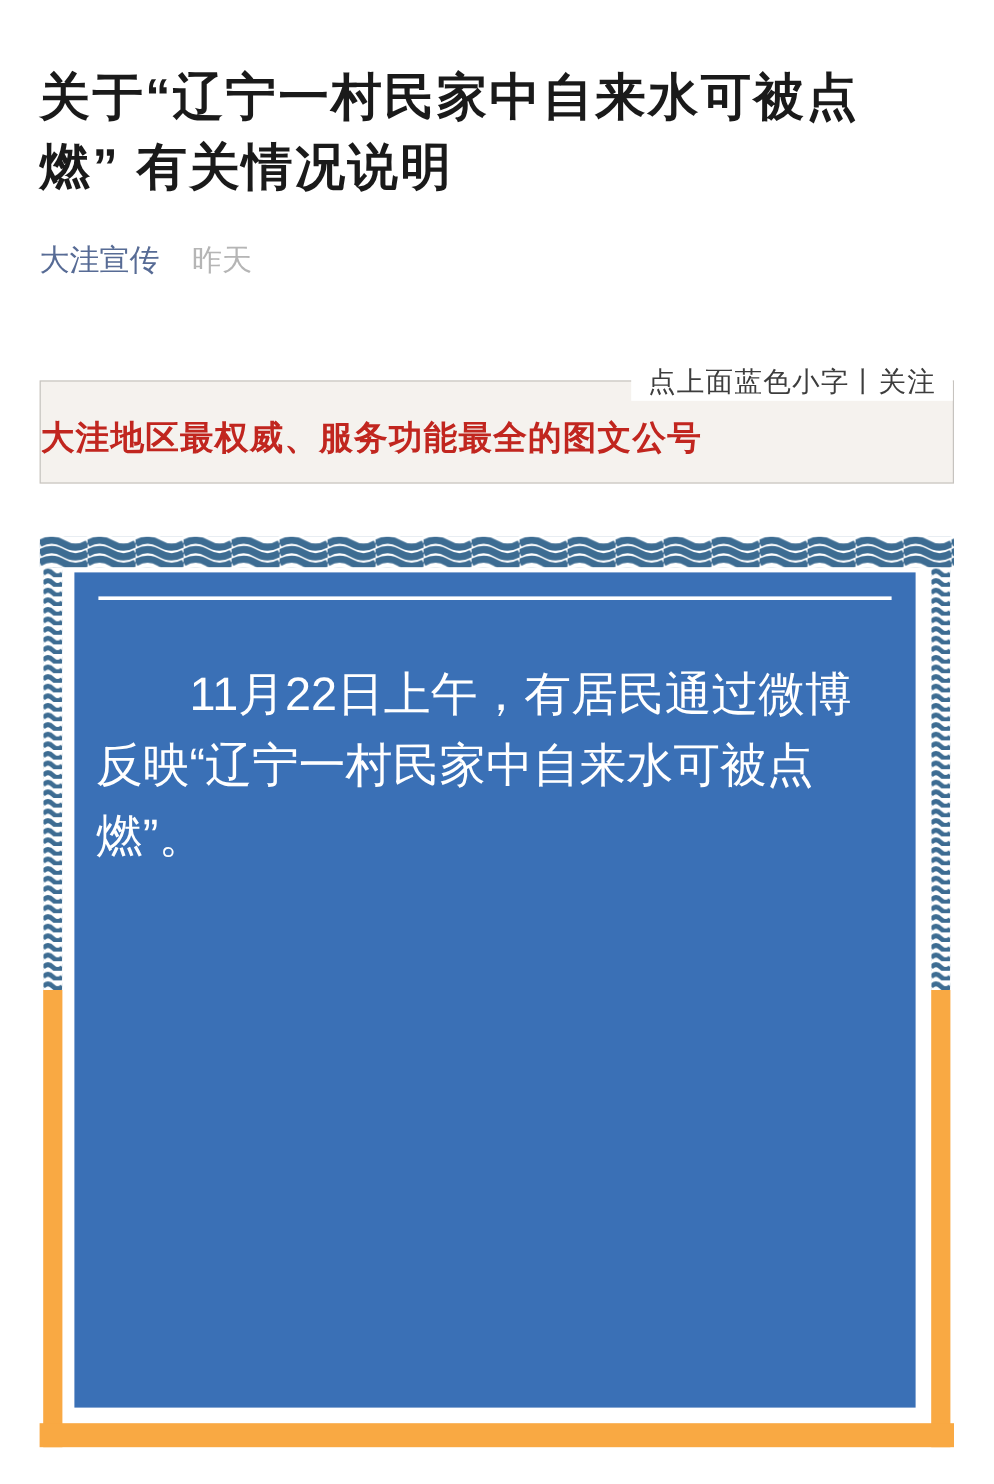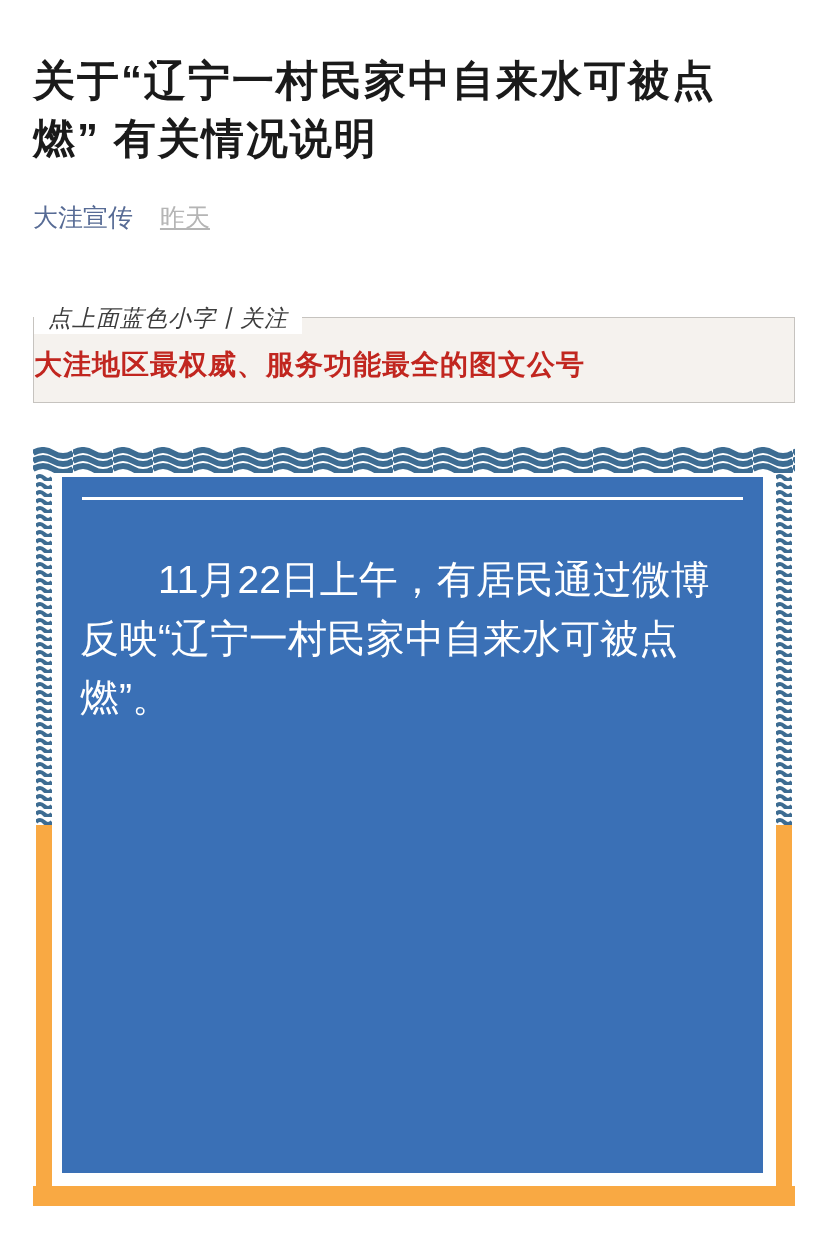--- a/index.html
+++ b/index.html
@@ -25,36 +25,35 @@
     font-size:42px;
     font-weight:700;
     line-height:1.38;
     letter-spacing:2px;
     color:var(--title-black);
   }
 
   
   .meta{margin-top:36px;font-size:25px;line-height:1.1;}
   .account{color:var(--account-blue);cursor:pointer;text-align:center;}
-  .time{color:var(--timestamp-gray);margin-left:20px;text-decoration:underline;}
+  .time{color:var(--timestamp-gray);margin-left:20px;}
 
   
   .follow-box{
     position:relative;
     margin-top:86px;
     height:86px;
     box-sizing:border-box;
     border:1px solid var(--banner-border);
     background:var(--banner-bg);
   }
   .legend{
     position:absolute;
     top:-15px;left:0;right:0;
-    text-align:left;
-    font-style:italic;
+    text-align:right;
   }
   .legend span{
     display:inline-block;
     background:#ffffff;
     padding:0 14px;
     font-size:23px;
     color:var(--hint-gray);
     letter-spacing:1px;
   }
   .slogan{

